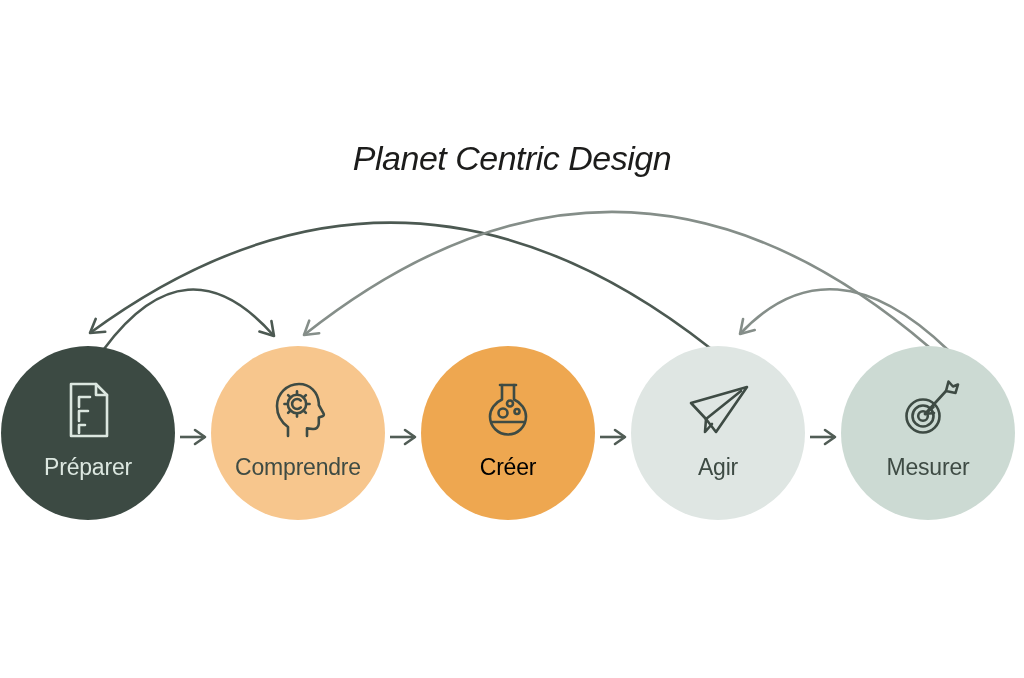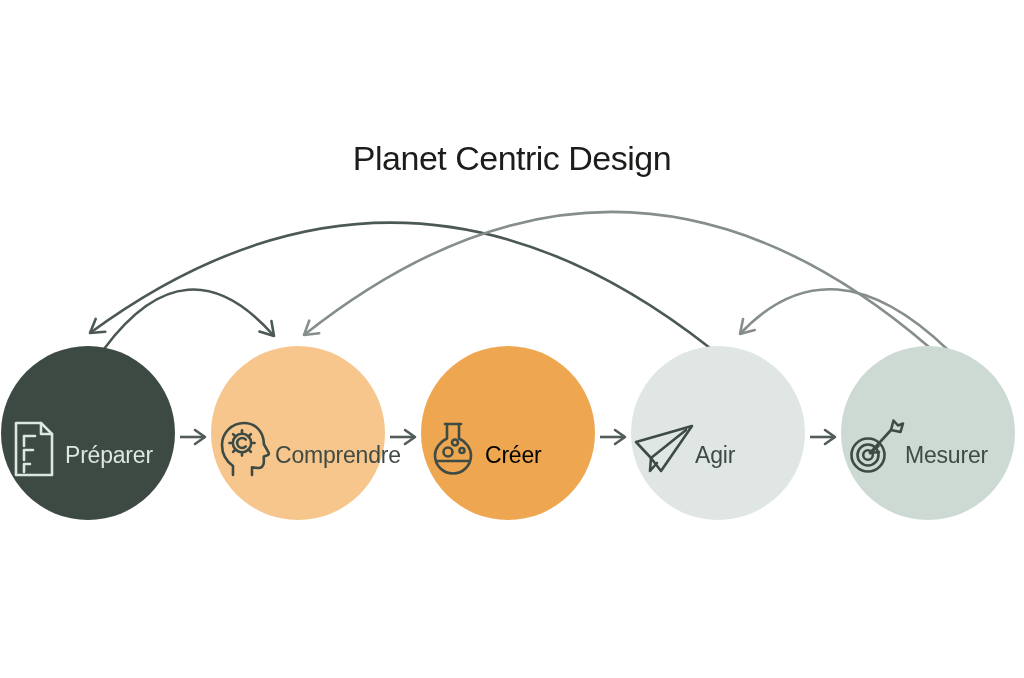--- a/index.html
+++ b/index.html
@@ -6,30 +6,30 @@
   body{
     width:1024px;height:678px;
     background:#ffffff;
     font-family:"Liberation Sans","DejaVu Sans",sans-serif;
     position:relative;overflow:hidden;
   }
   .stage-area{position:absolute;inset:0;}
   .diagram-title{
     position:absolute;top:139px;left:0;width:1024px;
     text-align:center;
-    font-size:34px;font-weight:500;
+    font-size:34px;font-style:italic;font-weight:500;
     letter-spacing:-0.5px;
     color:#1c1c1b;margin:0;
   }
   .arrows-layer{position:absolute;top:0;left:0;}
   .arrows-layer path{fill:none;stroke-width:2.6px;}
   .stage{
     position:absolute;width:174px;height:174px;border-radius:50%;
     top:346px;
-    display:flex;align-items:center;
+    display:flex;flex-direction:column;align-items:center;
     box-sizing:border-box;padding-top:32px;
   }
   .stage .icon{width:64px;height:64px;flex:0 0 auto;}
   .stage .stage-label{
     margin-top:12px;
     font-size:23px;font-weight:500;letter-spacing:-0.2px;
     line-height:26px;white-space:nowrap;
   }
   .icon svg{display:block;width:100%;height:100%;}
   .icon path,.icon circle,.icon rect,.icon polyline,.icon line{

